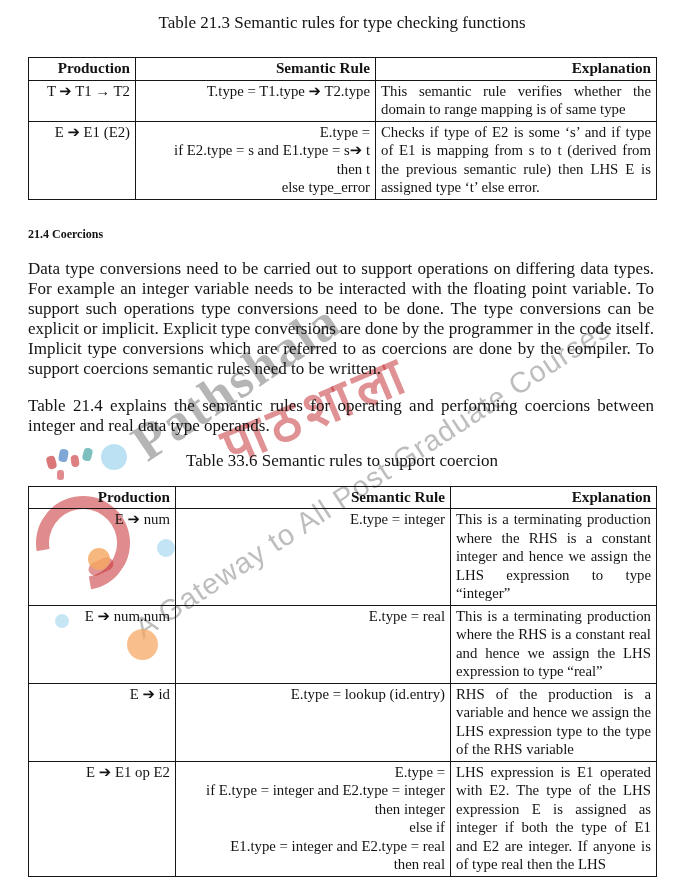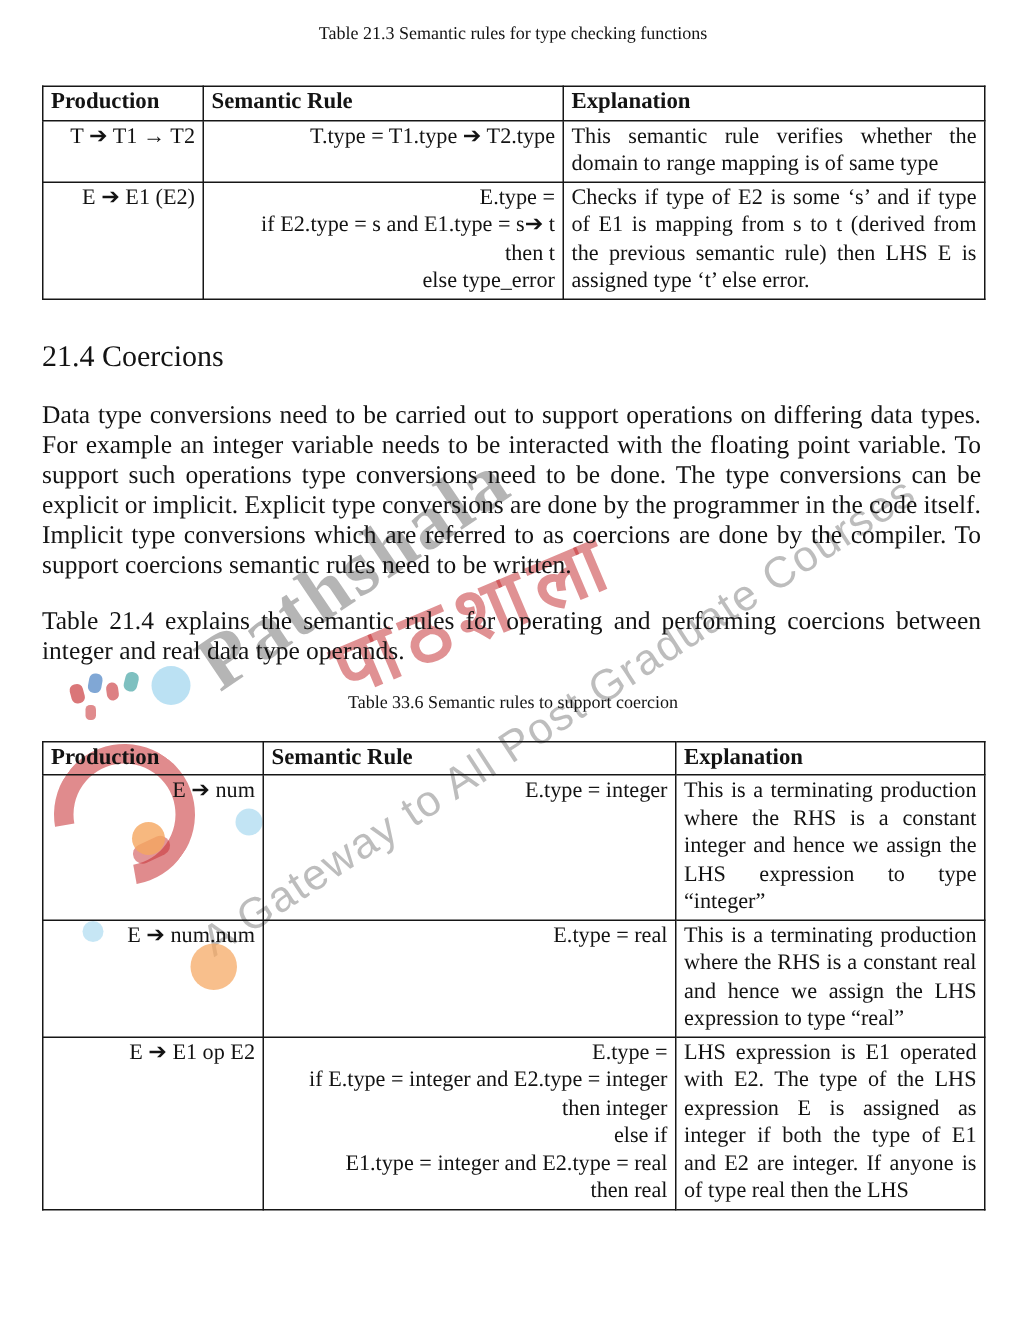--- a/index.html
+++ b/index.html
@@ -49,36 +49,36 @@
   .o1 { left:88px;  top:548px; width:22px; height:22px; background:rgba(245,166,95,0.80); }
   .o2 { left:127px; top:629px; width:31px; height:31px; background:rgba(245,166,95,0.72); }
   .f1 { left:47px; top:456px; width:9px;  height:13px; background:rgba(198,44,48,0.65); border-radius:4px; transform:rotate(-15deg);}
   .f2 { left:59px; top:449px; width:9px;  height:13px; background:rgba(60,120,190,0.65); border-radius:4px; transform:rotate(10deg);}
   .f3 { left:71px; top:455px; width:8px;  height:12px; background:rgba(198,44,48,0.6); border-radius:4px; transform:rotate(-8deg);}
   .f4 { left:83px; top:448px; width:9px;  height:13px; background:rgba(40,150,150,0.6); border-radius:4px; transform:rotate(14deg);}
   .f5 { left:57px; top:470px; width:7px;  height:10px; background:rgba(198,44,48,0.55); border-radius:3px; }
 
   
   .content { position:relative; z-index:1; padding:13px 22px 0 28px; }
-  .tbl-caption { text-align:center; font-size:12px; line-height:19px; }
+  .tbl-caption { text-align:center; font-size:17px; line-height:19px; }
 
   table { border-collapse:collapse; table-layout:fixed; width:628px; }
   th, td {
     border:1.8px solid #161616; vertical-align:top;
     padding:1px 5px 2px 5px; font-size:14.8px; line-height:18.5px;
     overflow:hidden;
   }
-  th { text-align:left; font-weight:bold; font-size:15.2px; }
+  th { text-align:right; font-weight:bold; font-size:15.2px; }
   .cell-prod, .cell-rule { white-space:pre;text-align:right; }
   .cell-expl { text-align:justify;margin-top:24px; }
 
   #table1 { margin-top:25px; }
   #table2 { margin-top:16px; }
 
-  .section-heading { font-size:20px; font-weight:normal; margin:27px 0 0 0; }
+  .section-heading { font-size:12px; font-weight:bold; margin:27px 0 0 0; }
   .para {
     margin:17px 0 0 0; width:626px;
     font-size:17px; line-height:20px; text-align:justify;
   }
   #para2 { }
   #caption2 { margin-top:15px; }
 </style>
 </head>
 <body>
 
@@ -161,20 +161,25 @@
         <td class="cell-prod">E ➔ num</td>
         <td class="cell-rule">E.type = integer</td>
         <td class="cell-expl">This is a terminating production where the RHS is a constant integer and hence we assign the LHS expression to type “integer”</td>
       </tr>
       <tr>
         <td class="cell-prod">E ➔ num.num</td>
         <td class="cell-rule">E.type = real</td>
         <td class="cell-expl">This is a terminating production where the RHS is a constant real and hence we assign the LHS expression to type “real”</td>
       </tr>
       <tr>
+        <td class="cell-prod">E ➔ id</td>
+        <td class="cell-rule">E.type = lookup (id.entry)</td>
+        <td class="cell-expl">RHS of the production is a variable and hence we assign the LHS expression type to the type of the RHS variable</td>
+      </tr>
+      <tr>
         <td class="cell-prod">E ➔ E1 op E2</td>
         <td class="cell-rule">E.type =
 if E.type = integer and E2.type = integer
 then integer
 else if
 E1.type = integer and E2.type = real
 then real</td>
         <td class="cell-expl">LHS expression is E1 operated with E2. The type of the LHS expression E is assigned as integer if both the type of E1 and E2 are integer. If anyone is of type real then the LHS</td>
       </tr>
     </tbody>

